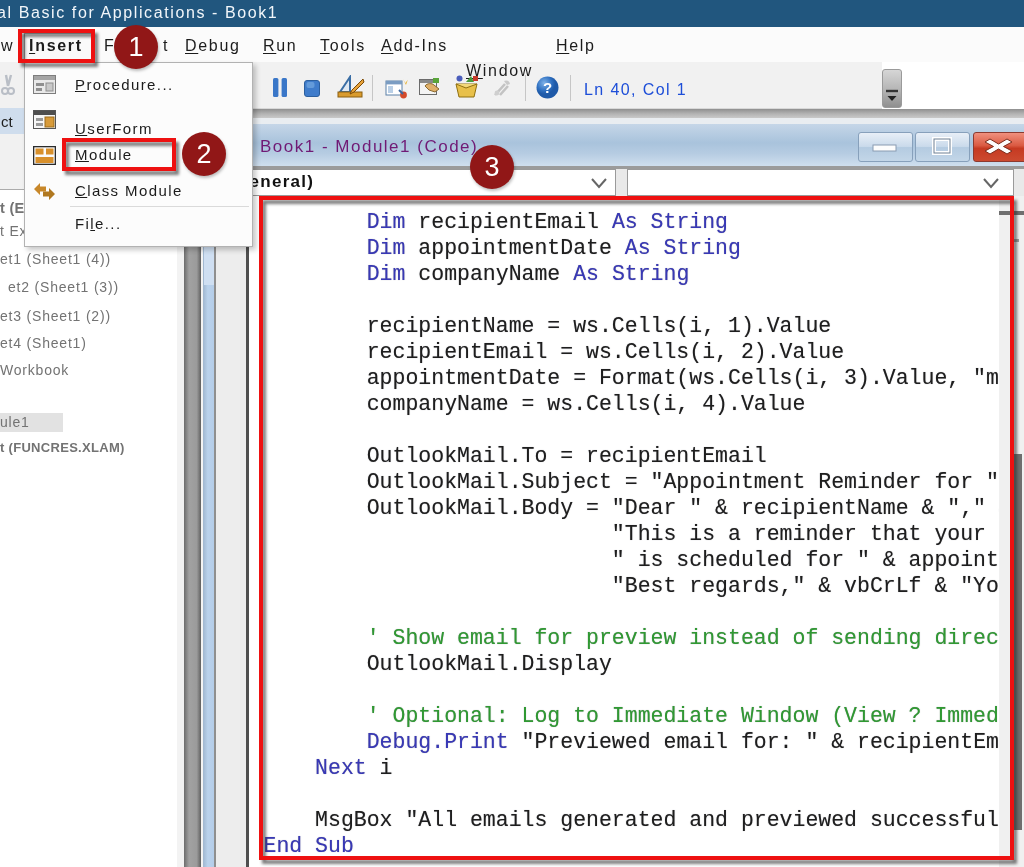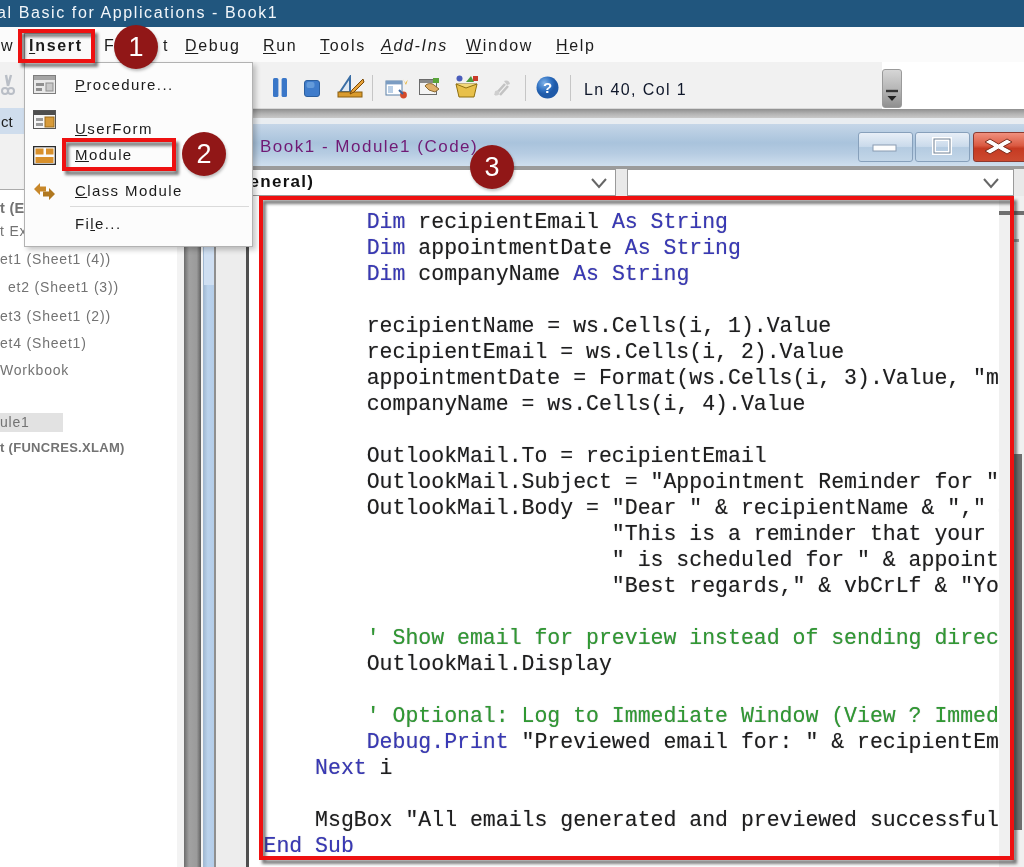--- a/index.html
+++ b/index.html
@@ -6,21 +6,21 @@
   body{width:1024px;height:867px;overflow:hidden;position:relative;background:#fff;
        font-family:"Liberation Sans",sans-serif;}
   .abs{position:absolute;}
   
   #titlebar{left:0;top:0;width:1024px;height:27px;background:#21567e;}
   #titletext{left:-3px;top:4px;color:#f2f6fa;font-size:16px;letter-spacing:1.6px;white-space:pre;}
   #menubar{left:0;top:27px;width:1024px;height:35px;background:#fbfbfb;}
   .mi{position:absolute;top:37px;font-size:16px;color:#1c1c1c;letter-spacing:1.7px;white-space:pre;}
   .mi u{text-underline-offset:2px;text-decoration-thickness:1px;}
   #toolbar{left:0;top:62px;width:882px;height:46px;background:#f1f1f1;border-bottom:1px solid #d8d8d8;}
-  #lnco{left:584px;top:81px;font-size:16px;color:#0f172a;letter-spacing:1.4px;}
+  #lnco{left:584px;top:81px;font-size:16px;color:#1d4ed8;letter-spacing:1.4px;}
   .tsep{position:absolute;top:75px;width:1px;height:26px;background:#c6c6c6;}
   #ofbtn{left:882px;top:69px;width:20px;height:39px;background:linear-gradient(#d6d6d6,#b4b4b4 55%,#8f8f8f);border-radius:3px;border:1px solid #9a9a9a;box-sizing:border-box;}
   #greyband{left:0;top:109px;width:1024px;height:9px;background:linear-gradient(#8f8f8f,#b4b4b4 55%,#c9c9c9);}
   #lightstrip{left:0;top:118px;width:1024px;height:8px;background:#e9edf1;}
   
   #pphead{left:0;top:108px;width:216px;height:26px;background:#cfdded;}
   #pphead span{position:absolute;left:1px;top:5px;font-size:15px;color:#1d1d1d;}
   #pptool{left:0;top:134px;width:216px;height:55px;background:#f1f1f1;border-bottom:1px solid #ababab;}
   #pptree{left:0;top:190px;width:216px;height:677px;background:#fff;}
   .ti{position:absolute;left:0px;font-size:14px;color:#737373;white-space:pre;letter-spacing:.8px;}
@@ -82,22 +82,22 @@
 <div class="abs" id="greyband"></div>
 <div class="abs" id="lightstrip"></div>
 
 <span class="mi" style="left:1px;">w</span>
 <span class="mi" style="left:33px;"><u>I</u>nsert</span>
 <span class="mi" style="left:104px;">F</span>
 <span class="mi" style="left:163px;">t</span>
 <span class="mi" style="left:185px;"><u>D</u>ebug</span>
 <span class="mi" style="left:263px;"><u>R</u>un</span>
 <span class="mi" style="left:320px;"><u>T</u>ools</span>
-<span class="mi" style="left:381px;font-style:italic;"><u>A</u>dd-Ins</span>
-<span class="mi" style="left:466px;"><u>W</u>indow</span>
+<span class="mi" style="left:381px;"><u>A</u>dd-Ins</span>
+<span class="mi" style="left:466px;margin-top:25px;"><u>W</u>indow</span>
 <span class="mi" style="left:556px;"><u>H</u>elp</span>
 
 <svg class="abs" style="left:0px;top:74px;width:16px;height:26px;" viewBox="0 0 16 26">
   <path d="M6 1 L8 12 M11 1 L8 12" stroke="#b9bec6" stroke-width="2.4" fill="none"></path>
   <circle cx="5" cy="17" r="3" fill="none" stroke="#b9bec6" stroke-width="2"></circle>
   <circle cx="11" cy="17" r="3" fill="none" stroke="#b9bec6" stroke-width="2"></circle>
 </svg>
 <svg class="abs" style="left:272px;top:78px;width:16px;height:19px;" viewBox="0 0 16 19">
   <rect x="1" y="0" width="5.4" height="19" rx="1.5" fill="#3a77c8"></rect>
   <rect x="9.6" y="0" width="5.4" height="19" rx="1.5" fill="#3a77c8"></rect>

